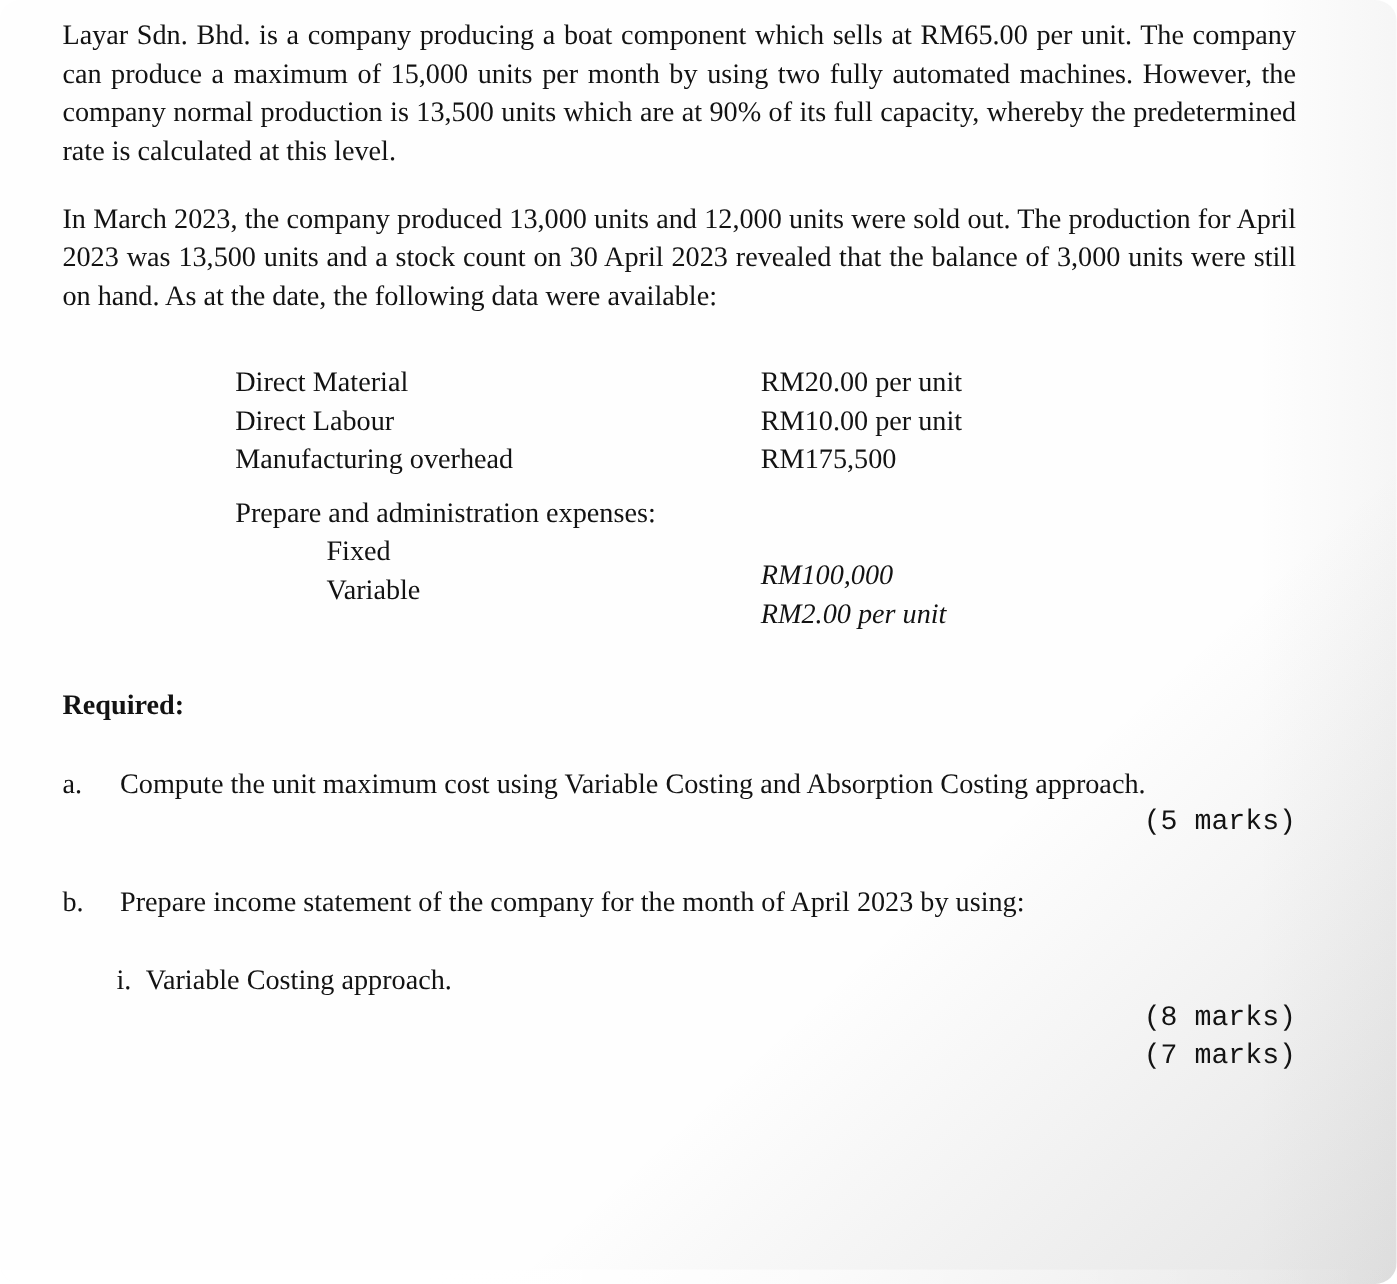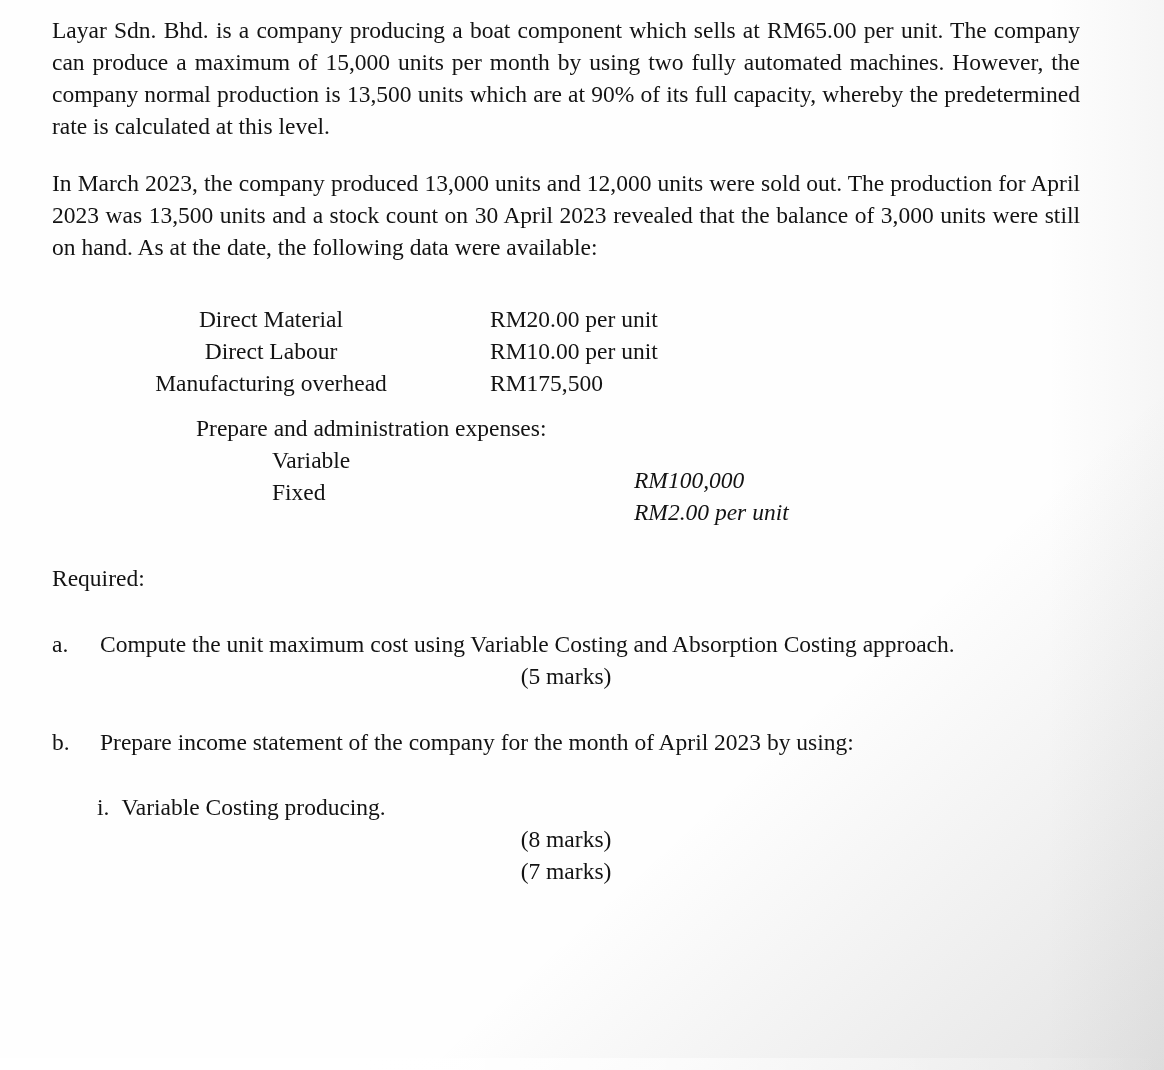--- a/index.html
+++ b/index.html
@@ -15,59 +15,60 @@
     padding: 14px 84px 0 52px;
     font-family: "Liberation Serif", "DejaVu Serif", serif;
     font-size: 23.5px;
     line-height: 32px;
     color: #131313;
     background:
       linear-gradient(to top left, rgba(90,90,90,0.16), rgba(90,90,90,0) 32%),
       linear-gradient(to left, rgba(90,90,90,0.05), rgba(90,90,90,0) 10%),
       #fefefe;
     overflow: hidden;
+    border-radius: 18px;
   }
   .bottom-edge {
     position: absolute;
     left: 0;
     right: 0;
     bottom: 0;
     height: 12px;
     background: linear-gradient(to right, #ffffff 30%, rgba(255,255,255,0));
   }
   p { margin: 0; }
   .justify { text-align: justify; }
 
   .para-2 { margin-top: 25px; }
 
   .cost-table { margin-top: 40px; }
   .cost-row { display: flex; }
   .cost-label {
     display: inline-block;
+    margin-left: 144px;
     width: 438px;
     flex: 0 0 438px;
-    text-align: center;
   }
   .selling-header { margin-top: 13px; margin-left: 144px; }
   .sub-section { display: flex; }
   .sub-labels {
     margin-left: 220px;
     width: 362px;
     flex: 0 0 362px;
   }
   .sub-values { padding-top: 20px; font-style: italic; }
 
   .note { margin-top: 38px; }
 
-  .required { margin-top: 34px; font-weight: normal; }
+  .required { margin-top: 44px; font-weight: bold; }
 
   .item { display: flex; margin-top: 34px; }
   .item-marker { flex: 0 0 48px; }
   .item-text { flex: 1 1 auto; }
-  .marks-line { text-align: center; }
+  .marks-line { text-align: right; font-family: Liberation Mono, monospace; }
 
   .sub-item { margin-left: 45px; margin-top: 33px; }
   .sub-item .sub-marker { margin-right: 12px; }
 </style>
 </head>
 <body>
 
 <div class="page">
 
   <p class="justify">Layar Sdn. Bhd. is a company producing a boat component which sells at RM65.00 per unit. The company can produce a maximum of 15,000 units per month by using two fully automated machines. However, the company normal production is 13,500 units which are at 90% of its full capacity, whereby the predetermined rate is calculated at this level.</p>
@@ -85,22 +86,22 @@
     </div>
     <div class="cost-row">
       <span class="cost-label">Manufacturing overhead</span>
       <span class="cost-value">RM175,500</span>
     </div>
 
     <div class="selling-header">Prepare and administration expenses:</div>
 
     <div class="sub-section">
       <div class="sub-labels">
+        <div>Fixed</div>
         <div>Variable</div>
-        <div>Fixed</div>
       </div>
       <div class="sub-values">
         <div>RM100,000</div>
         <div>RM2.00 per unit</div>
       </div>
     </div>
   </div>
 
 
   <div class="required">Required:</div>
@@ -110,20 +111,20 @@
     <span class="item-text">Compute the unit maximum cost using Variable Costing and Absorption Costing approach.</span>
   </div>
   <div class="marks-line">(5 marks)</div>
 
   <div class="item">
     <span class="item-marker">b.</span>
     <span class="item-text">Prepare income statement of the company for the month of April 2023 by using:</span>
   </div>
 
   <div class="sub-item">
-    <span class="sub-marker">i.</span><span class="sub-text">Variable Costing producing.</span>
+    <span class="sub-marker">i.</span><span class="sub-text">Variable Costing approach.</span>
   </div>
   <div class="marks-line">(8 marks)</div>
 
   <div class="marks-line">(7 marks)</div>
 
   <div class="bottom-edge"></div>
 </div>
 
 </body></html>

